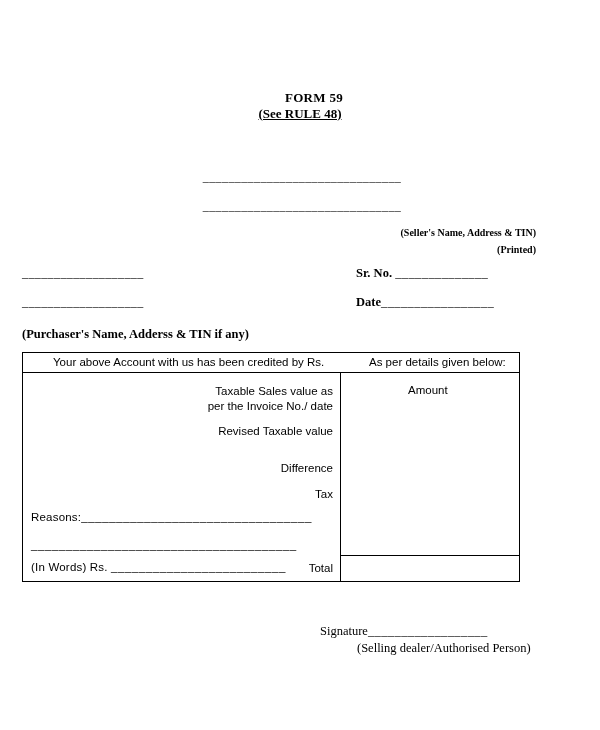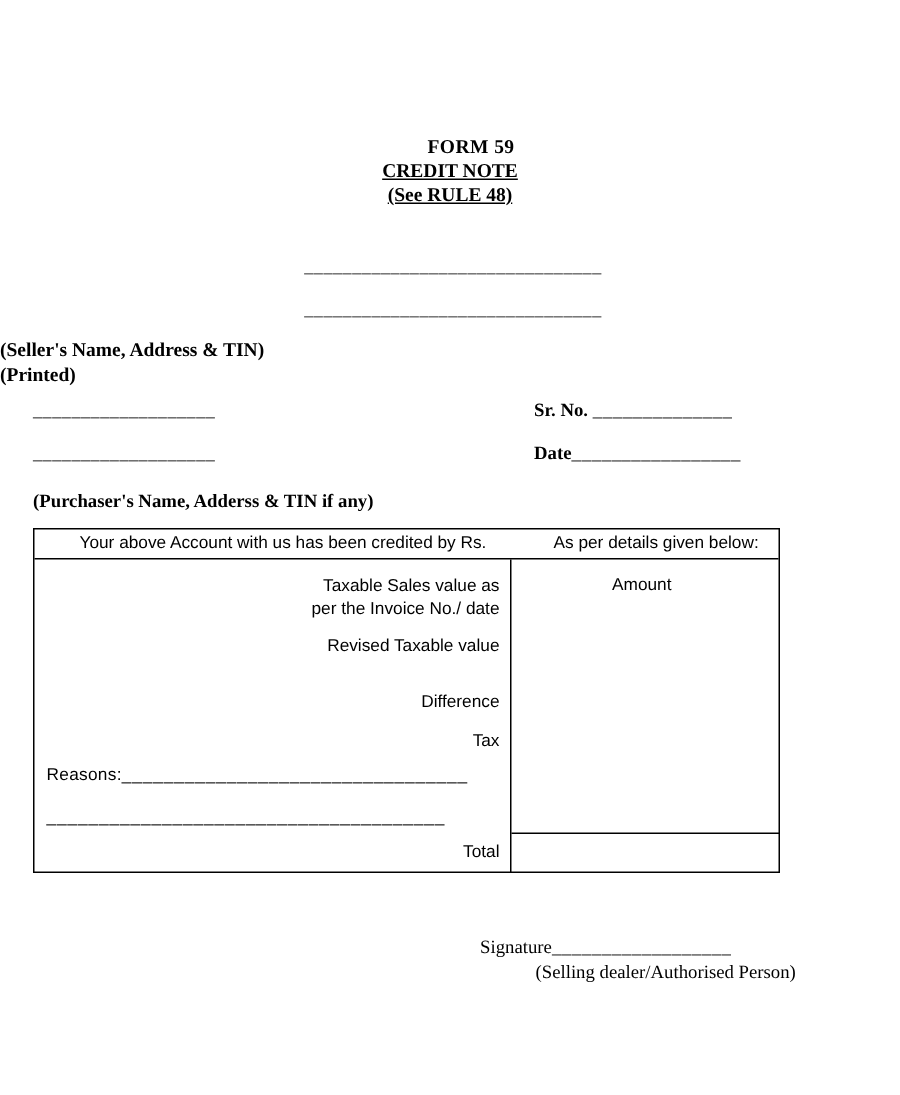--- a/index.html
+++ b/index.html
@@ -55,22 +55,22 @@
     text-align: center;
     font-size: 12px;
     letter-spacing: .4px;
     color: #111;
   }
   .seller-caption {
     position: absolute;
     top: 224px;
     left: 0;
     width: 536px;
-    text-align: left;
-    font-size: 13px;
+    text-align: right;
+    font-size: 10px;
     font-weight: bold;
     line-height: 17px;
   }
 
   
   .left-rule-1 {
     position: absolute;
     top: 266px;
     left: 22px;
     font-size: 12px;
@@ -227,21 +227,20 @@
     margin-left: 37px;
   }
 </style>
 </head>
 <body>
 
 <div class="page">
 
   <div class="title-block">
     <div class="line1">FORM 59</div>
-    <div class="line2">CREDIT NOTE</div>
     <div class="line3">(See RULE 48)</div>
   </div>
 
   <div class="seller-rule-1">_______________________________</div>
   <div class="seller-rule-2">_______________________________</div>
 
   <div class="seller-caption">
     <div>(Seller's Name, Address &amp; TIN)</div>
     <div>(Printed)</div>
   </div>
@@ -289,20 +288,23 @@
       <div>Tax</div>
     </div>
 
     <div class="total-rule"></div>
 
     <div class="reasons">
       <span>Reasons:</span><span class="rule">_________________________________</span>
     </div>
     <div class="reasons-rule-2">______________________________________</div>
 
+    <div class="inwords">
+      <span>(In Words) Rs. </span><span class="rule">_________________________</span>
+    </div>
 
   </div>
 
   <div class="signature">
     <span>Signature</span><span class="rule">__________________</span>
   </div>
   <div class="signature-sub">(Selling dealer/Authorised Person)</div>
 
 </div>
 

